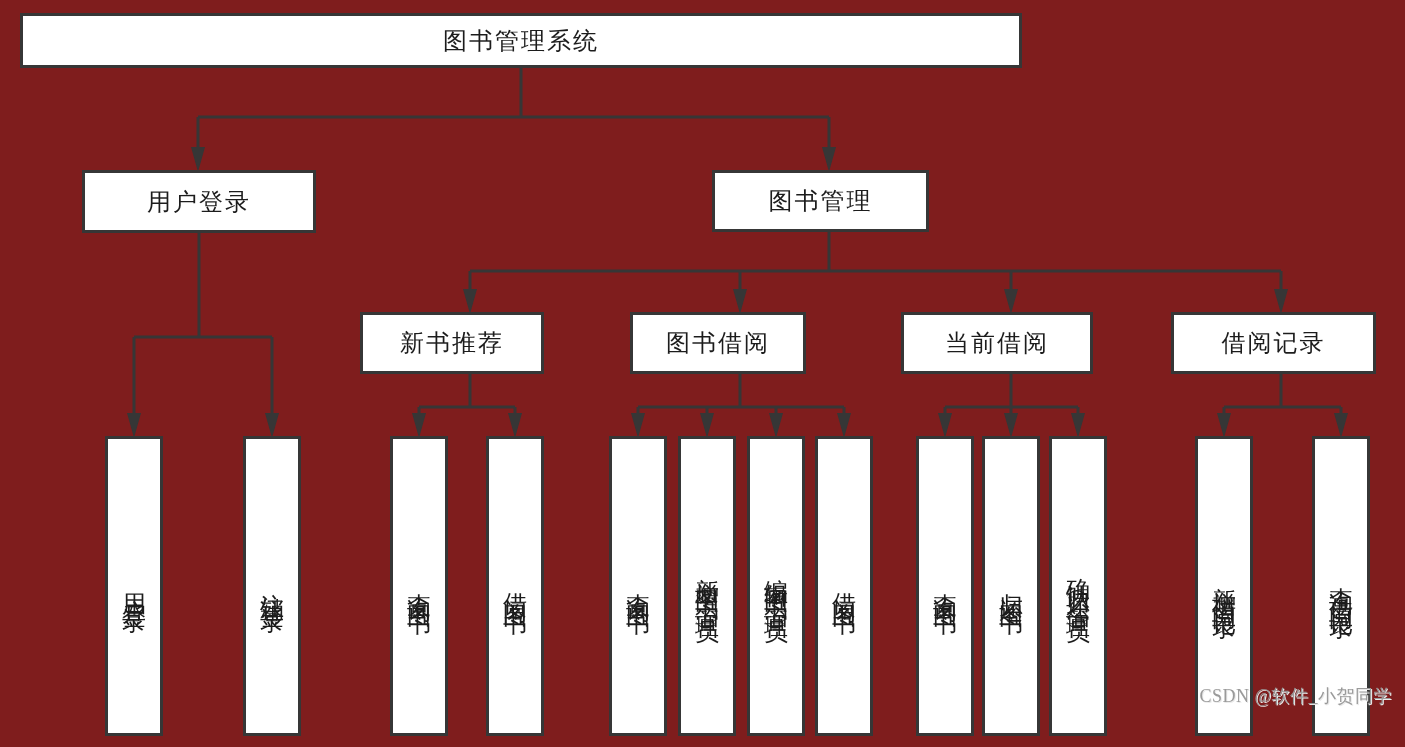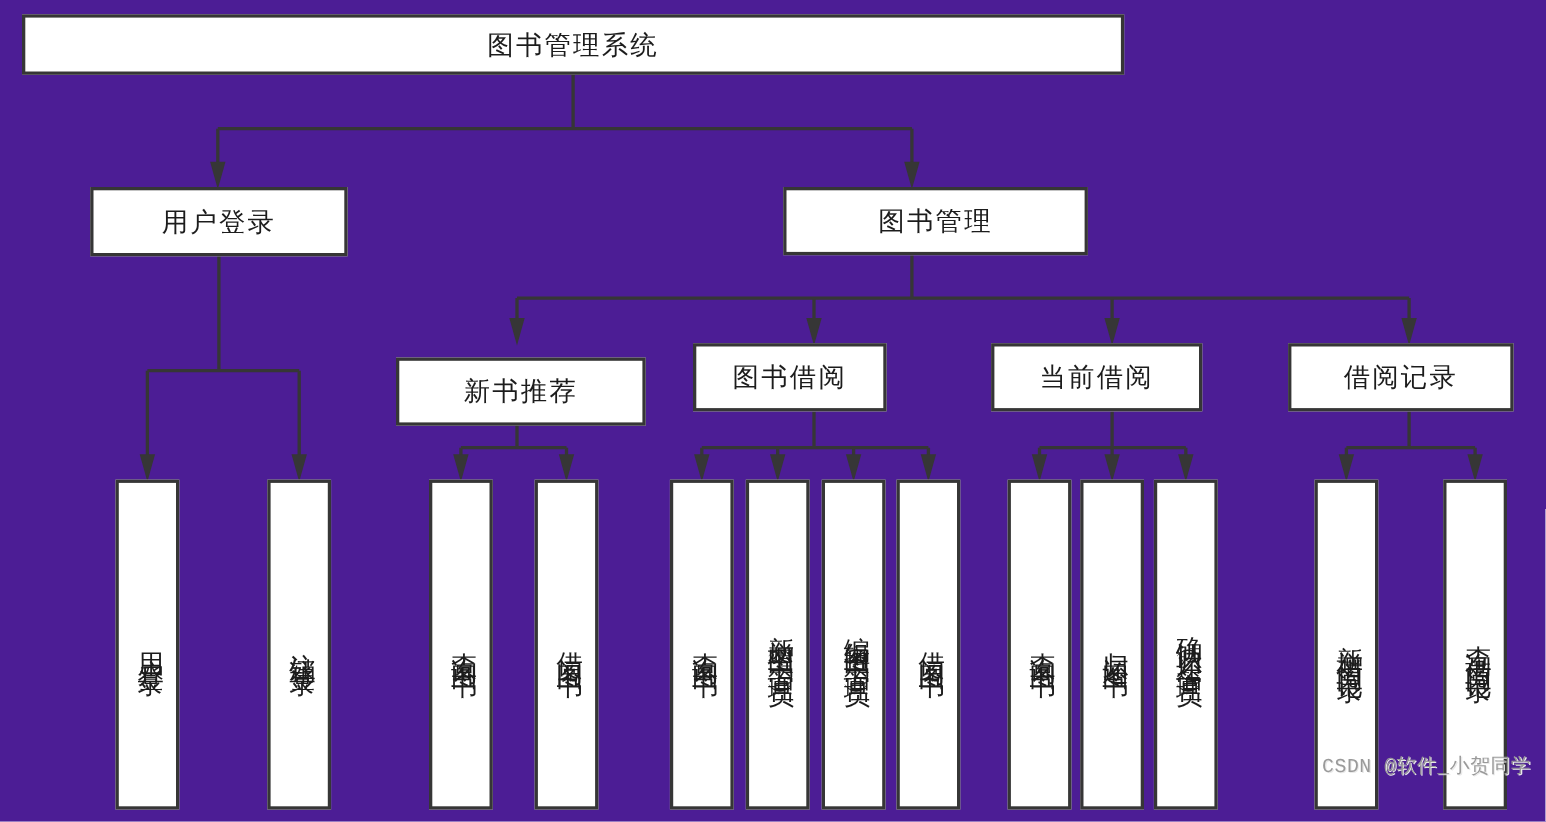--- a/index.html
+++ b/index.html
@@ -1,21 +1,21 @@
 <!DOCTYPE html>
 <html><head>
 <meta charset="utf-8">
 <style>
   html,body{margin:0;padding:0;background:#ffffff;}
   #canvas{
     position:relative;
     width:1405px;height:747px;
-    background:#4c1d95;
+    background:#7f1d1d;
     overflow:hidden;
-    font-family:Liberation Mono, monospace;
+    font-family:Liberation Serif, serif;
   }
   #wires{position:absolute;left:0;top:0;z-index:0;}
   .node{
     position:absolute;
     box-sizing:border-box;
     background:#ffffff;
     border:3px solid #363636;
     display:flex;
     align-items:center;
     justify-content:center;
@@ -87,23 +87,23 @@
       <polygon points="1004,413 1018,413 1011,438"></polygon>
       <polygon points="1071,413 1085,413 1078,438"></polygon>
       <polygon points="1217,413 1231,413 1224,438"></polygon>
       <polygon points="1334,413 1348,413 1341,438"></polygon>
     </g>
   </svg>
 
   <div class="node hnode" style="left:20px;top:13px;width:1002px;height:55px">图书管理系统</div>
 
   <div class="node hnode" style="left:82px;top:170px;width:234px;height:63px">用户登录</div>
-  <div class="node hnode" style="left:712px;top:170px;width:277px;height:62px">图书管理</div>
+  <div class="node hnode" style="left:712px;top:170px;width:217px;height:62px">图书管理</div>
 
-  <div class="node hnode" style="left:360px;top:325px;width:227px;height:62px">新书推荐</div>
+  <div class="node hnode" style="left:360px;top:312px;width:184px;height:62px">新书推荐</div>
   <div class="node hnode" style="left:630px;top:312px;width:176px;height:62px">图书借阅</div>
   <div class="node hnode" style="left:901px;top:312px;width:192px;height:62px">当前借阅</div>
   <div class="node hnode" style="left:1171px;top:312px;width:205px;height:62px">借阅记录</div>
 
   <div class="node vnode" style="left:105px;top:436px;width:58px;height:300px">用户登录</div>
   <div class="node vnode" style="left:243px;top:436px;width:58px;height:300px">注销登录</div>
 
   <div class="node vnode" style="left:390px;top:436px;width:58px;height:300px">查询图书</div>
   <div class="node vnode" style="left:486px;top:436px;width:58px;height:300px">借阅图书</div>
 

